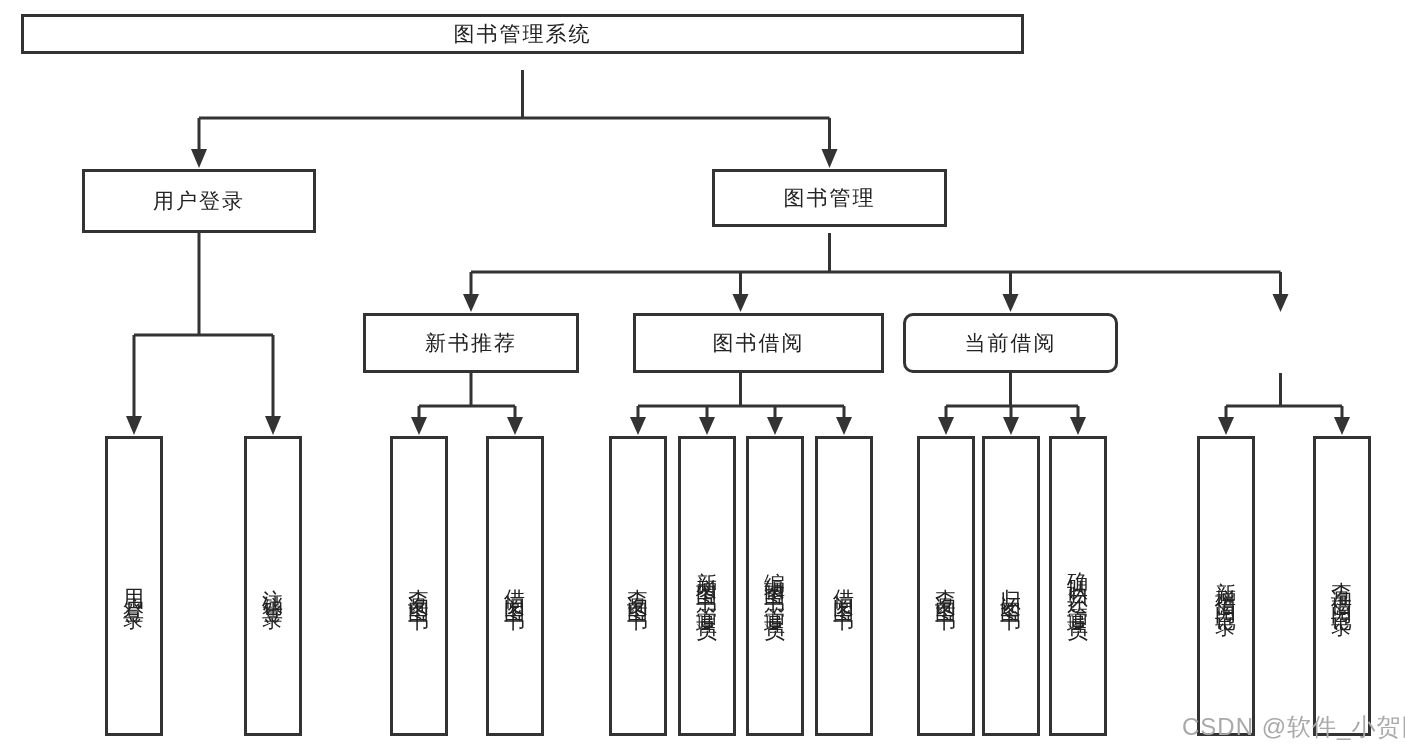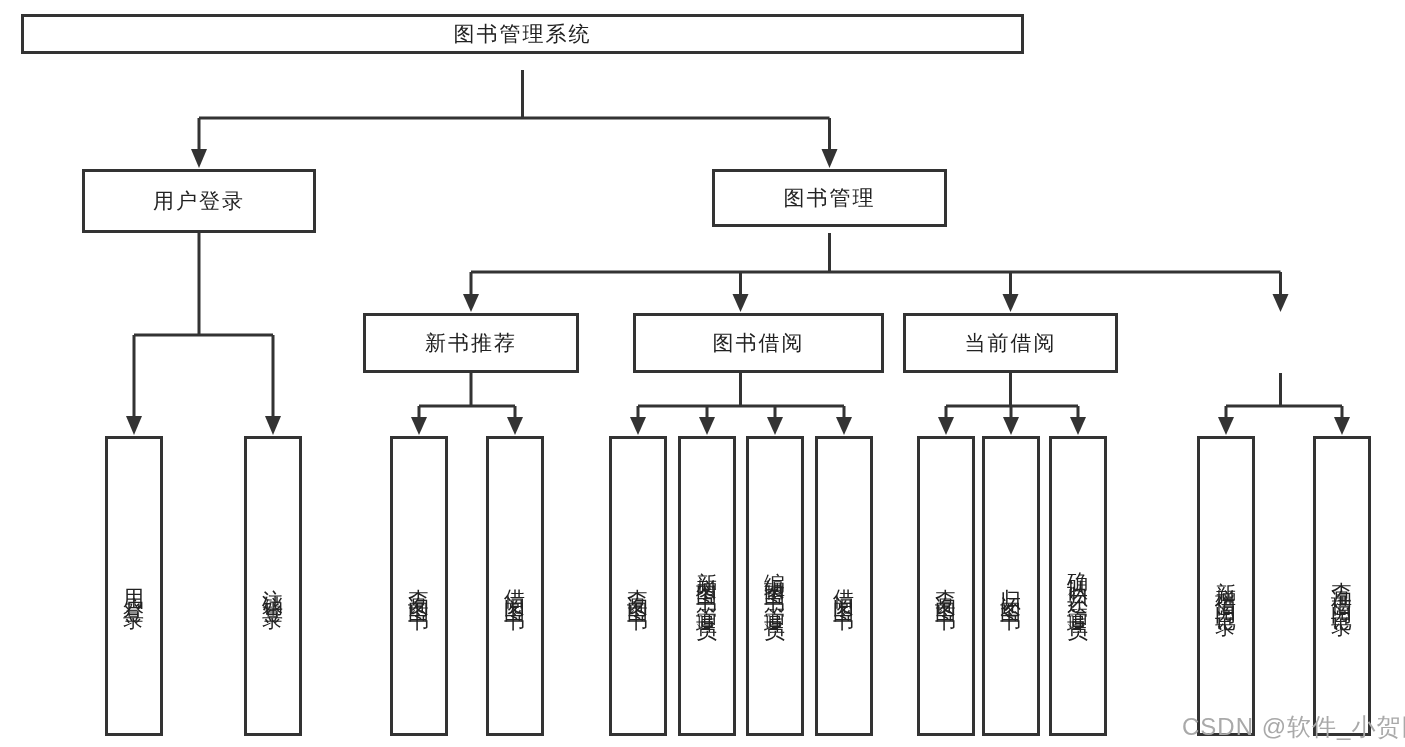--- a/index.html
+++ b/index.html
@@ -96,21 +96,21 @@
     </g>
   </svg>
 
   <div class="node h" style="left:21px; top:14px; width:1003px; height:40px;">图书管理系统</div>
 
   <div class="node h" style="left:82px; top:169px; width:234px; height:64px;">用户登录</div>
   <div class="node h" style="left:712px; top:169px; width:235px; height:58px;">图书管理</div>
 
   <div class="node h" style="left:363px; top:313px; width:216px; height:60px;">新书推荐</div>
   <div class="node h" style="left:633px; top:313px; width:251px; height:60px;">图书借阅</div>
-  <div class="node h" style="left:903px; top:313px; width:215px; height:60px;">当前借阅</div>
+  <div class="node h" style="left:903px; top:313px; width:215px; height:60px;border-radius:10px;">当前借阅</div>
 
   <div class="node v" style="left:105px; top:436px; width:58px; height:300px;">用户登录</div>
   <div class="node v" style="left:244px; top:436px; width:58px; height:300px;">注销登录</div>
 
   <div class="node v" style="left:390px; top:436px; width:58px; height:300px;">查询图书</div>
   <div class="node v" style="left:486px; top:436px; width:58px; height:300px;">借阅图书</div>
 
   <div class="node v" style="left:609px; top:436px; width:58px; height:300px;">查询图书</div>
   <div class="node v" style="left:678px; top:436px; width:58px; height:300px;">新增图书（管理员）</div>
   <div class="node v" style="left:746px; top:436px; width:58px; height:300px;">编辑图书（管理员）</div>

